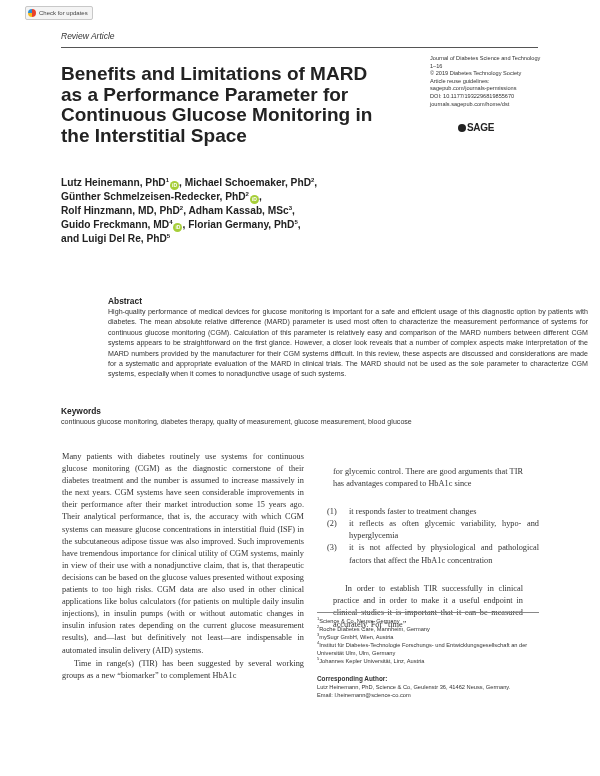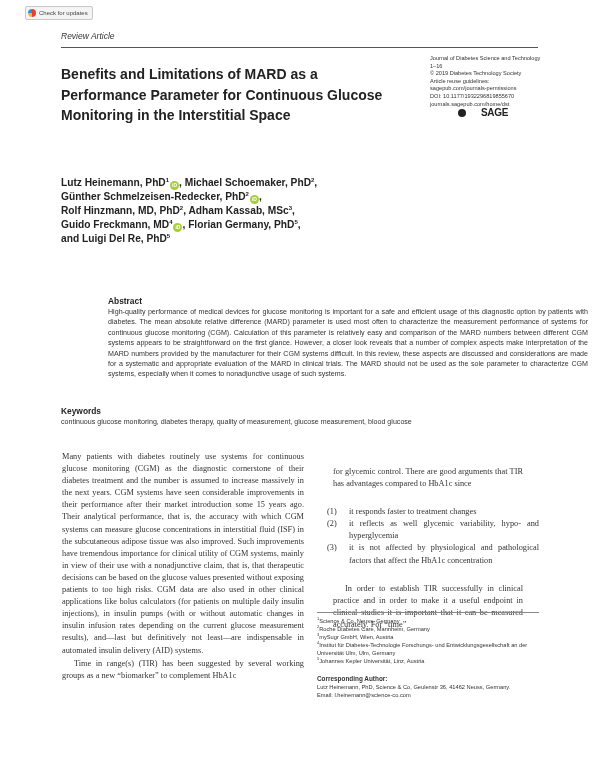--- a/index.html
+++ b/index.html
@@ -7,24 +7,24 @@
   .abs { position:absolute; }
   .sans { font-family:"Liberation Sans", "DejaVu Sans", sans-serif; }
   .serif { font-family:"Liberation Serif", "DejaVu Serif", serif; }
 
   #check-updates { left:25px; top:6px; height:12px; padding:0 4px 0 2px; border:1px solid #c8c8c8; border-radius:2px; background:#f4f4f4; display:flex; align-items:center; gap:3px; font-size:6px; color:#444; }
   #check-updates .ic { width:8px; height:8px; border-radius:50%; background:conic-gradient(#e8412a 0 50%, #f6b91a 50% 75%, #2d8fd4 75%); }
 
   #review-label { left:61px; top:31px; font-size:8.5px; font-style:italic; color:#333; }
   #top-rule { left:61px; top:47px; width:477px; height:1px; background:#555; }
 
-  #title { left:61px; top:64px; width:330px; font-size:14px; font-weight:bold; line-height:20.5px; color:#222; }
+  #title { left:61px; top:64px; width:330px; font-size:19px; font-weight:bold; line-height:20.5px; color:#222; }
 
   #journal-meta { left:430px; top:55px; width:150px; font-size:5.6px; line-height:7.6px; color:#333; }
-  #sage-logo { font-size:10px; font-weight:bold; letter-spacing:-0.3px; color:#222; margin-top:1px; display:flex; align-items:center; gap:15px;padding-left:28px; }
+  #sage-logo { font-size:10px; font-weight:bold; letter-spacing:-0.3px; color:#222; margin-top:16px; display:flex; align-items:center; gap:1px;padding-left:28px; }
   #sage-logo .mark { display:inline-block; width:8px; height:8px; border-radius:50%; background:#222; }
 
   #authors { left:61px; top:176px; width:330px; font-size:10.2px; font-weight:bold; line-height:13.5px; color:#222; }
   #authors sup { font-size:6px; vertical-align:4px; line-height:0; }
   .orcid { display:inline-block; width:9px; height:9px; border-radius:50%; background:#a6ce39; color:#fff; font-size:5px; line-height:9px; text-align:center; vertical-align:-1px; margin-left:1px; font-weight:bold; }
 
   #abstract { left:61px; top:296px; width:480px;margin-left:47px; }
   .sec-head { font-size:8.4px; font-weight:bold; color:#222; margin-bottom:1px; }
   #abstract-body { font-size:7.1px; line-height:10.4px; text-align:justify; color:#333; }
 
@@ -100,21 +100,21 @@
 
 <div id="col-right" class="abs serif">
   <p>for glycemic control. There are good arguments that TIR has advantages compared to HbA1c since</p>
   <ul id="tir-list">
     <li>
         <span class="num">(1)</span>
         <span>it responds faster to treatment changes</span>
       </li>
     <li>
         <span class="num">(2)</span>
-        <span>it reflects as well glycemic variability, hypo- and hyperglycemia</span>
+        <span>it reflects as often glycemic variability, hypo- and hyperglycemia</span>
       </li>
     <li>
         <span class="num">(3)</span>
         <span>it is not affected by physiological and pathological factors that affect the HbA1c concentration</span>
       </li>
   </ul>
   <p class="indent">In order to establish TIR successfully in clinical practice and in order to make it a useful endpoint in clinical studies it is important that it can be measured accurately. For “time”</p>
 </div>
 
 <div id="footnote-rule" class="abs"></div>

